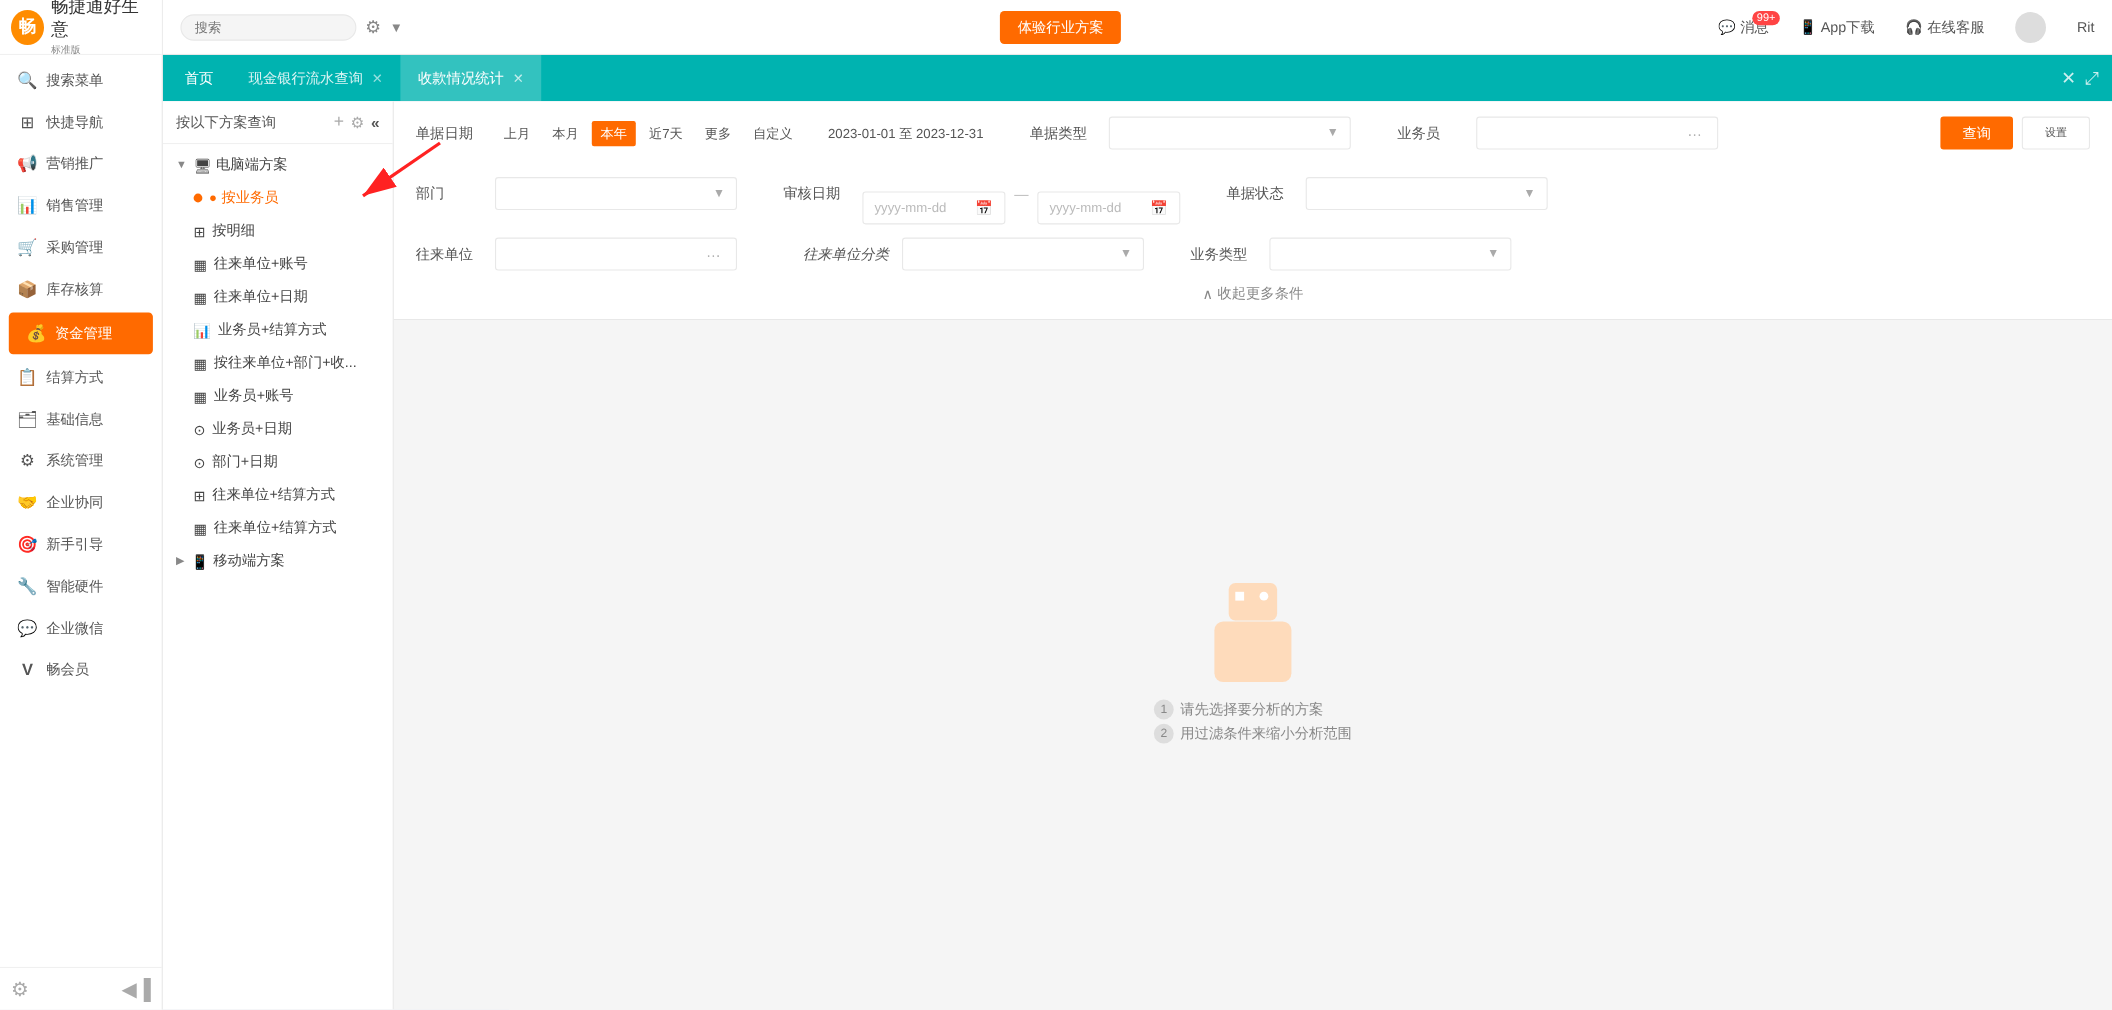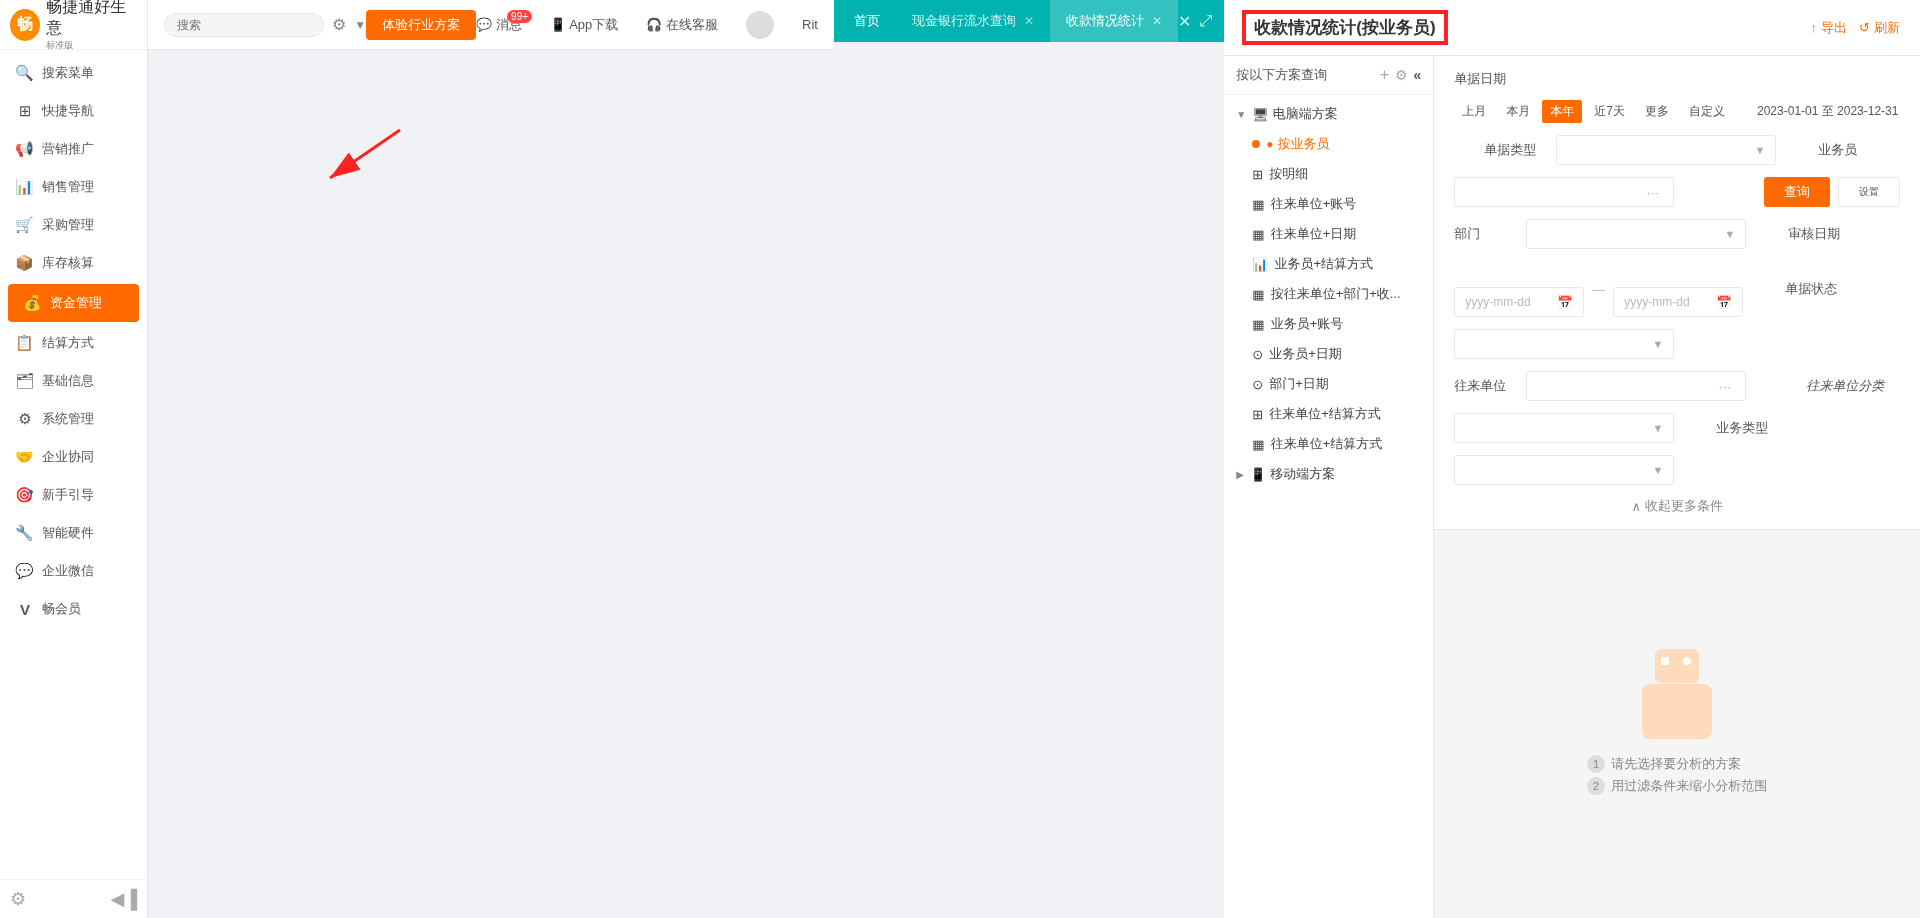--- a/index.html
+++ b/index.html
@@ -43,21 +43,21 @@
     }
     .nav-item.active { background: #ff6a00; color: #fff; border-radius: 4px; margin: 2px 8px; }
     .nav-item .nav-icon { width: 18px; height: 18px; margin-right: 8px; display: flex; align-items: center; justify-content: center; font-size: 15px; }
     .sidebar-bottom {
       padding: 8px 10px;
       display: flex; align-items: center; justify-content: space-between;
       border-top: 1px solid #f0f0f0;
     }
 
     
-    .main { flex: 1; display: flex; overflow: hidden; }
+    .main { flex: 1; display: flex; flex-direction: column; overflow: hidden; }
 
     
     .top-header {
       height: 50px;
       background: #fff;
       display: flex; align-items: center;
       padding: 0 16px;
       border-bottom: 1px solid #e8e8e8;
       justify-content: space-between;
     }
@@ -380,33 +380,20 @@
       <span class="tab-close">✕</span>
     </div>
     <div class="tab-right-btns">
       <span class="tab-right-btn">✕</span>
       <span class="tab-right-btn">⤢</span>
     </div>
   </div>
 
   <div class="content-area">
 
-    <div class="page-header">
-      <div class="page-title red-box-highlight" style="font-size:17px;font-weight:bold;color:#333;border:2px solid #ff2222;padding:2px 8px;display:inline-block;">收款情况统计(按业务员)</div>
-      <div class="page-actions">
-        <div class="action-btn">
-          <span>↑</span>
-          <span>导出</span>
-        </div>
-        <div class="action-btn">
-          <span>↺</span>
-          <span>刷新</span>
-        </div>
-      </div>
-    </div>
 
     <div class="content-body">
 
       <div class="left-panel">
         <div class="scheme-header">
           <span class="scheme-header-label">按以下方案查询</span>
           <div class="scheme-header-icons">
             <span class="scheme-icon-btn" style="font-size:16px;color:#aaa;">+</span>
             <span class="scheme-icon-btn">⚙</span>
             <span class="scheme-icon-btn" style="font-weight:bold;color:#555;">«</span>

